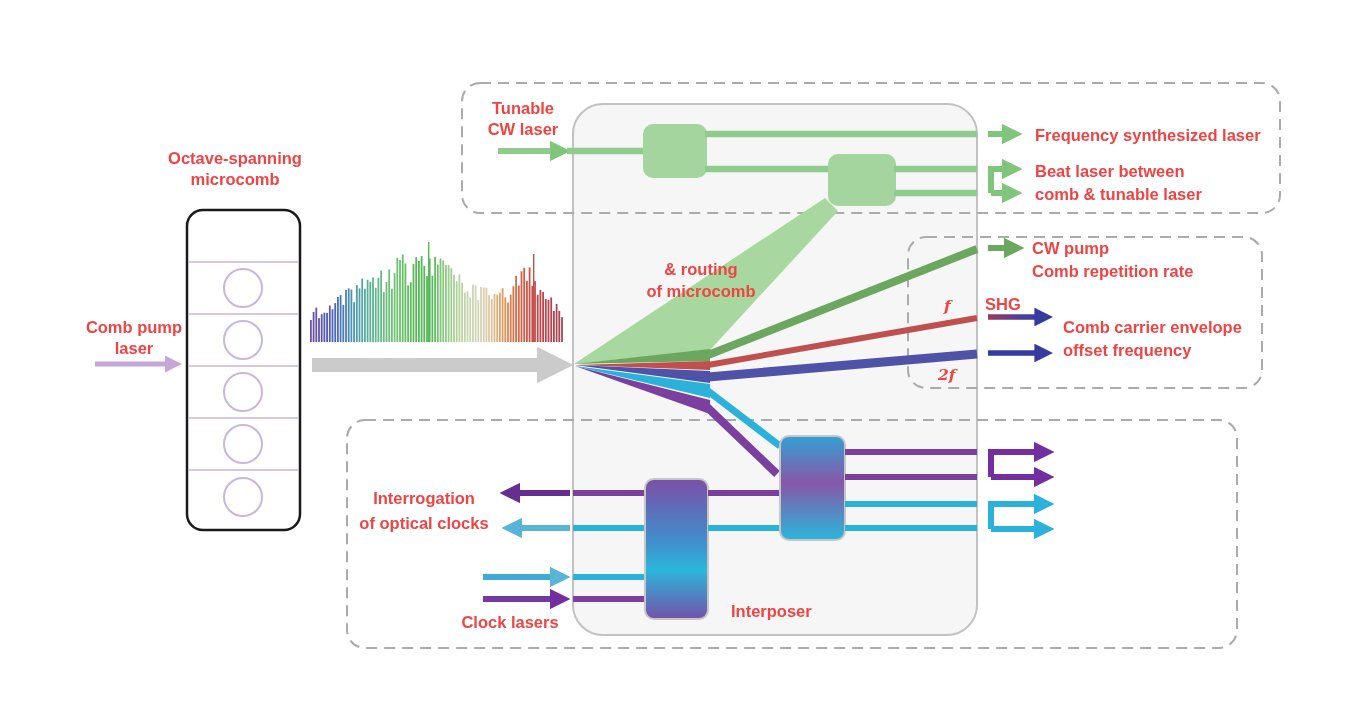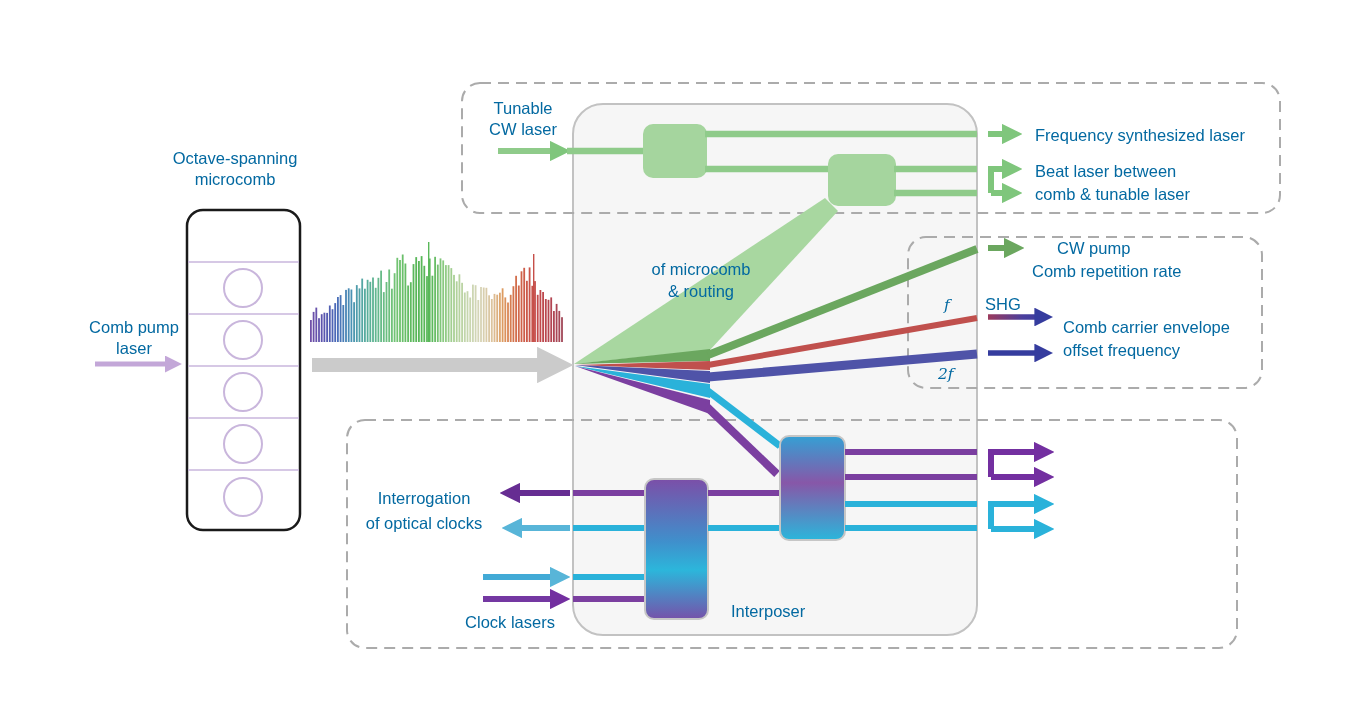--- a/index.html
+++ b/index.html
@@ -1,19 +1,19 @@
 <!DOCTYPE html>
 <html><head>
 <meta charset="utf-8">
 <style>
   html,body{margin:0;padding:0;background:#ffffff;}
   #fig{position:relative;width:1365px;height:723px;background:#ffffff;overflow:hidden;
        font-family:"Liberation Sans",sans-serif;}
   #diagram-svg{position:absolute;left:0;top:0;}
-  .lbl{position:absolute;font-size:16.5px;line-height:21px;color:#0369a1;white-space:nowrap;}
+  .lbl{position:absolute;font-size:16.5px;line-height:21px;color:#ef4444;white-space:nowrap;font-weight:bold;}
   .c{text-align:center;}
   .r{text-align:center;}
   .lh23{line-height:23px;}
   .lh25{line-height:25px;}
   .it{font-family:"DejaVu Serif",serif;font-style:italic;font-size:15.5px;}
 </style>
 </head>
 <body>
 
 <div id="fig">
@@ -262,32 +262,32 @@
   <div>Comb pump</div>
   <div>laser</div>
 </div>
 
 <div class="lbl c" style="left:468px;top:98px;width:110px;">
   <div>Tunable</div>
   <div>CW laser</div>
 </div>
 
 <div class="lbl c" style="left:608px;top:258px;width:186px;line-height:22px;">
+  <div>&amp; routing</div>
   <div>of microcomb</div>
-  <div>&amp; routing</div>
 </div>
 
 <div class="lbl" style="left:1035px;top:125px;">Frequency synthesized laser</div>
 
 <div class="lbl lh23" style="left:1035px;top:160px;">
   <div>Beat laser between</div>
   <div>comb &amp; tunable laser</div>
 </div>
 
-<div class="lbl" style="left:1057px;top:238px;">CW pump</div>
+<div class="lbl" style="left:1032px;top:238px;">CW pump</div>
 <div class="lbl" style="left:1032px;top:261px;">Comb repetition rate</div>
 
 <div class="lbl it" style="left:944px;top:295px;">f</div>
 <div class="lbl" style="left:985px;top:294px;">SHG</div>
 <div class="lbl it" style="left:938px;top:364px;">2f</div>
 
 <div class="lbl lh23" style="left:1063px;top:316px;">
   <div>Comb carrier envelope</div>
   <div>offset frequency</div>
 </div>

